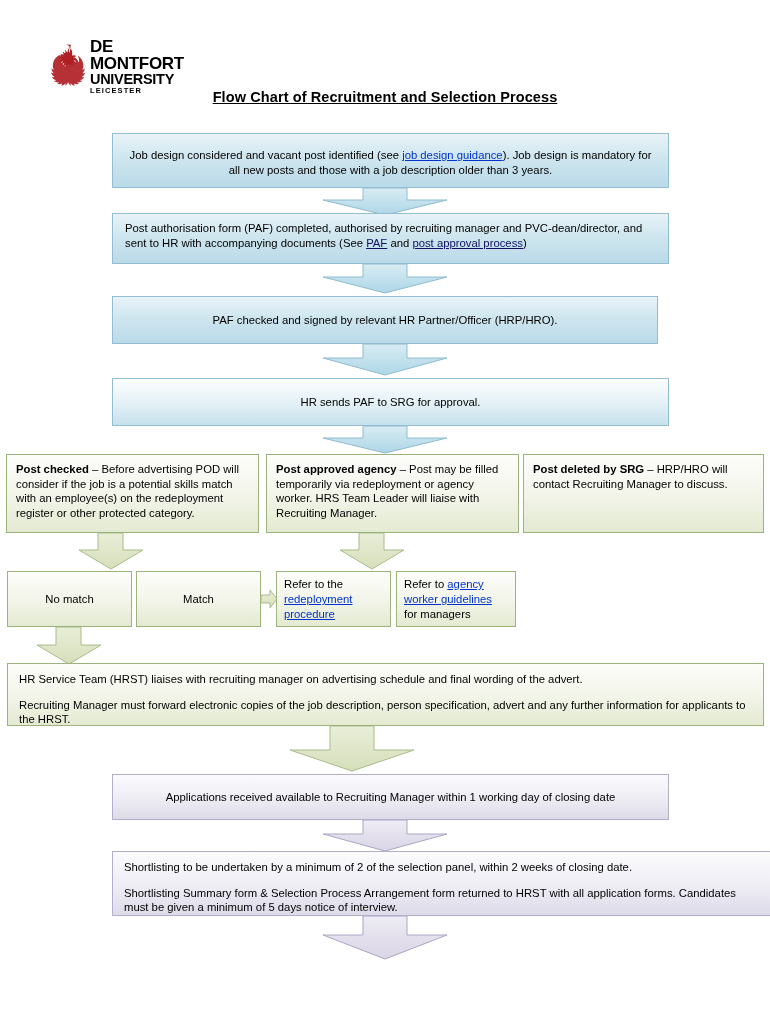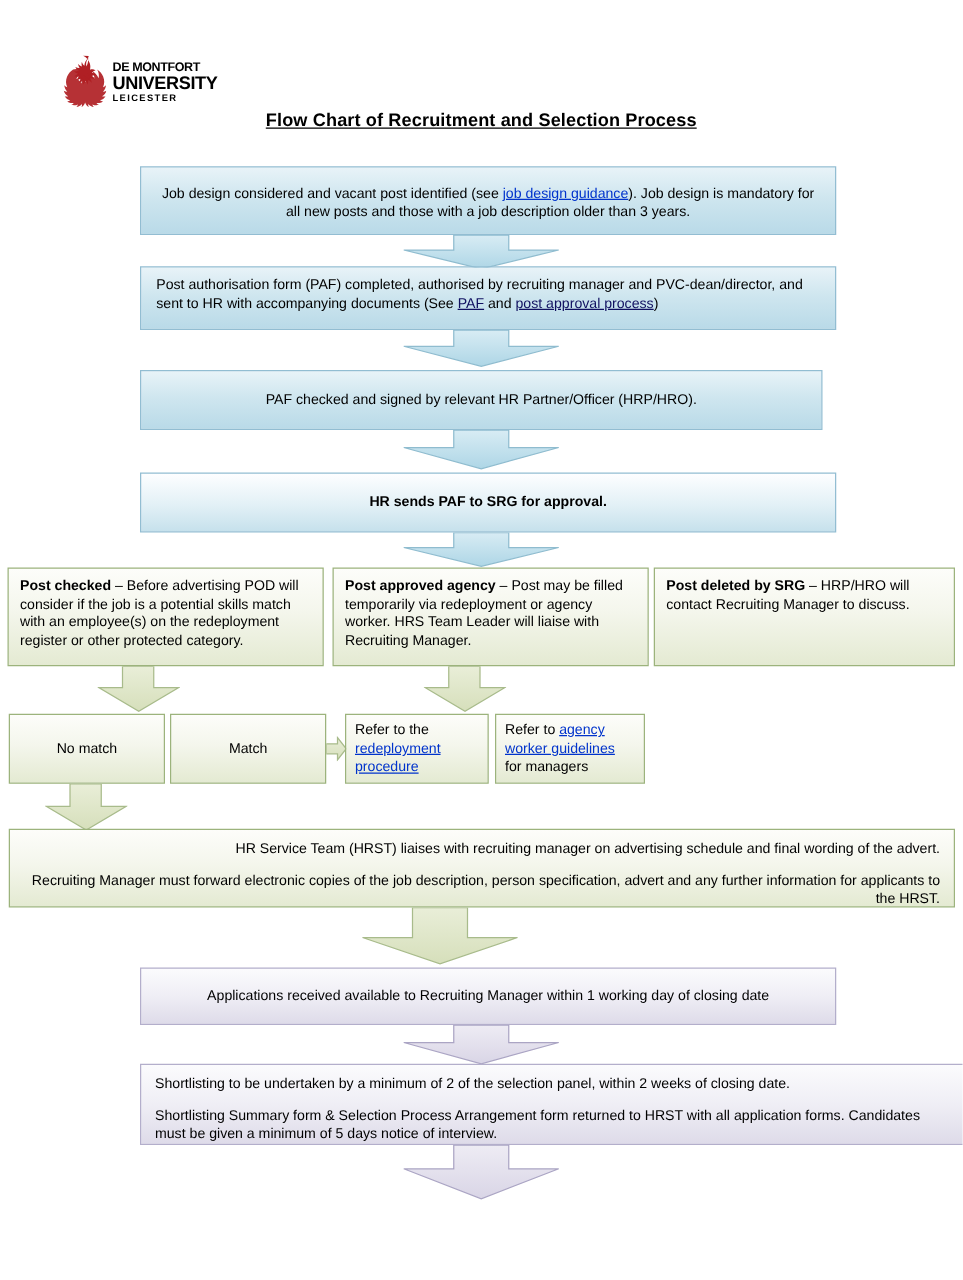--- a/index.html
+++ b/index.html
@@ -40,21 +40,21 @@
   #logo .wordmark {
     margin-left: 5px;
     line-height: 1;
   }
   #logo .wm1, #logo .wm2 {
     font-weight: bold;
     color: #000;
     letter-spacing: -0.3px;
     display: block;
   }
-  #logo .wm1 { font-size: 10px; }
+  #logo .wm1 { font-size: 17px; }
   #logo .wm2 { font-size: 14.5px; margin-top: 0px; }
   #logo .wm3 {
     display: block;
     font-size: 7.5px;
     font-weight: bold;
     letter-spacing: 1.1px;
     margin-top: 1px;
     color: #000;
   }
 
@@ -84,21 +84,20 @@
   .box.center .inner { text-align: center; }
 
   
   .blue {
     border: 1px solid #92bdd2;
     background: linear-gradient(to bottom, #e8f3f8 0%, #cfe6ef 45%, #b9dae8 100%);
   }
   .blue-rev {
     border: 1px solid #92bdd2;
     background: linear-gradient(to bottom, #fdfeff 0%, #e2f0f6 55%, #c6e1ec 100%);
-    font-weight: bold;
   }
   
   .green {
     border: 1px solid #9cb37c;
     background: linear-gradient(to bottom, #fdfdfa 0%, #f4f6ec 45%, #e4ead2 100%);
   }
   
   .purple {
     border: 1px solid #b3aecb;
     background: linear-gradient(to bottom, #fbfbfd 0%, #efeef5 50%, #dedbe9 100%);
@@ -265,21 +264,21 @@
       <span>Refer to </span><a class="lnk" href="#">agency worker guidelines</a><span> for managers</span>
     </div>
   </div>
 
   <div class="arrow" style="left:36px; top:627px;">
     <svg width="66" height="38" viewBox="0 0 66 38">
       <polygon points="20,0 45,0 45,18 65,18 33,37 1,18 20,18" fill="url(#ggreen)" stroke="#a8bb8b" stroke-width="1"></polygon>
     </svg>
   </div>
 
-  <div class="box green" style="left:7px; top:663px; width:757px; height:63px;text-align:right;">
+  <div class="box green" style="left:7px; top:663px; width:757px; height:63px;">
     <div class="inner" style="padding:8px 11px 0 11px;">
       <p>HR Service Team (HRST) liaises with recruiting manager on advertising schedule and final wording of the advert.</p>
       <p>Recruiting Manager must forward electronic copies of the job description, person specification, advert and any further information for applicants to the HRST.</p>
     </div>
   </div>
 
   <div class="arrow" style="left:289px; top:726px;">
     <svg width="126" height="46" viewBox="0 0 126 46">
       <polygon points="41,0 85,0 85,24 125,24 63,45 1,24 41,24" fill="url(#ggreen)" stroke="#a8bb8b" stroke-width="1"></polygon>
     </svg>

